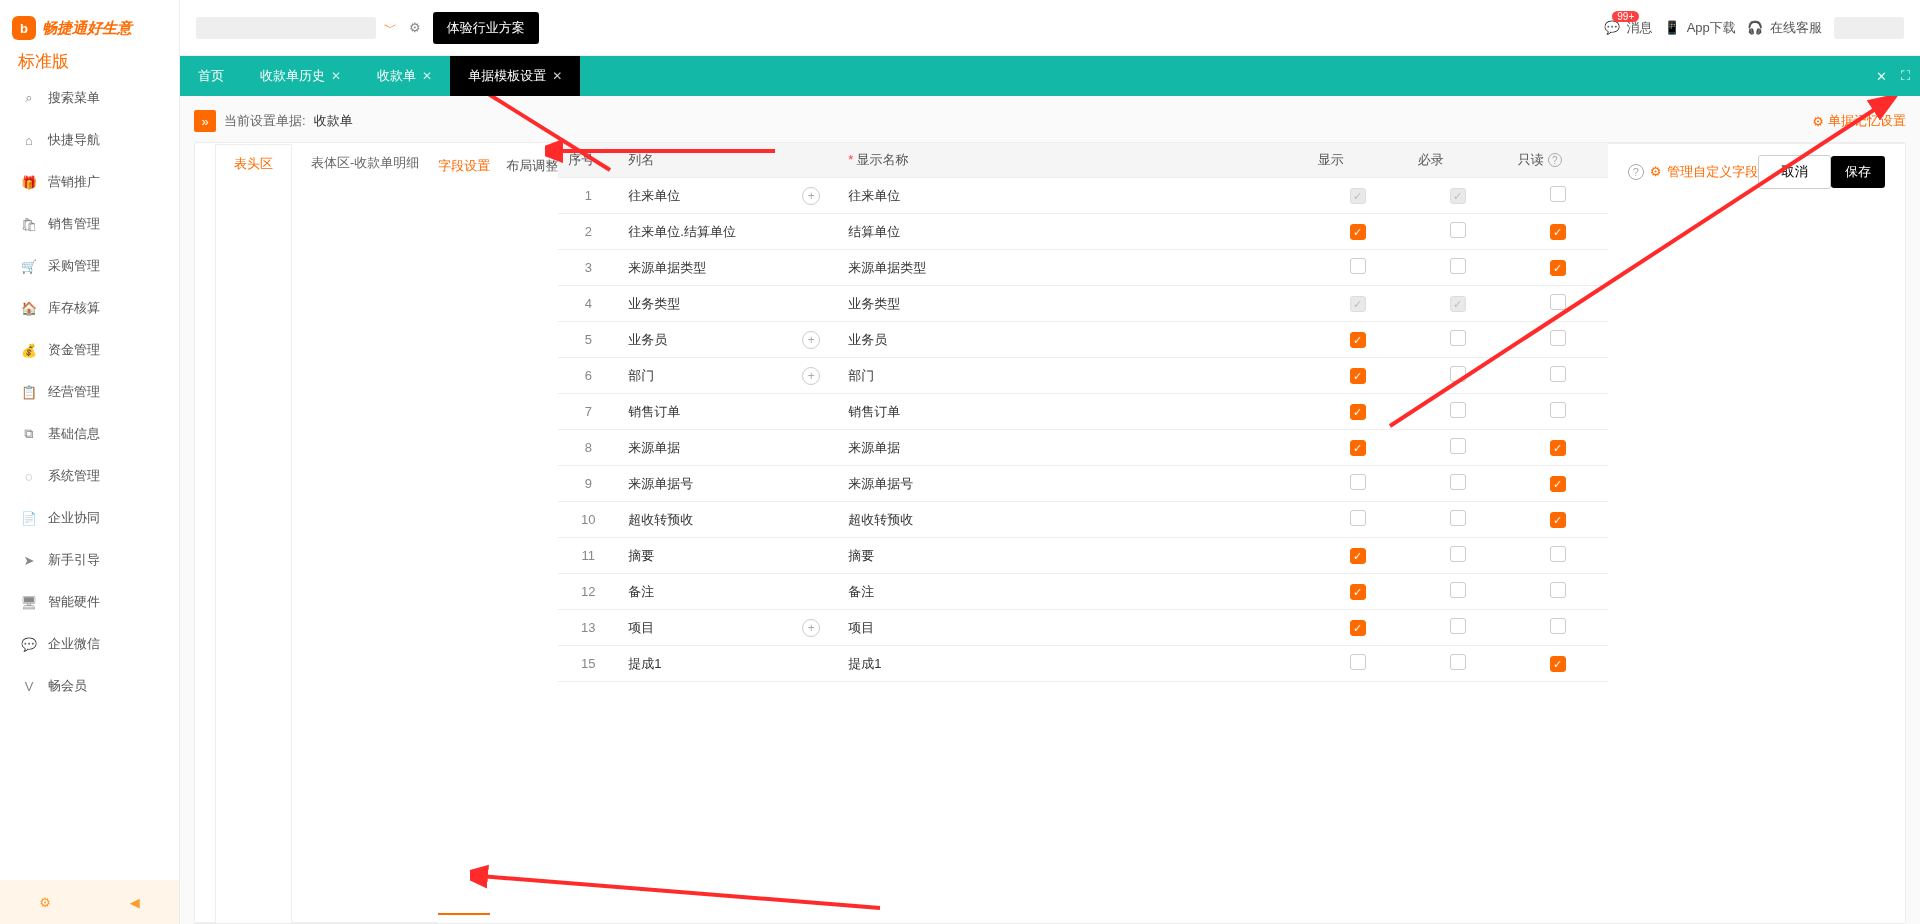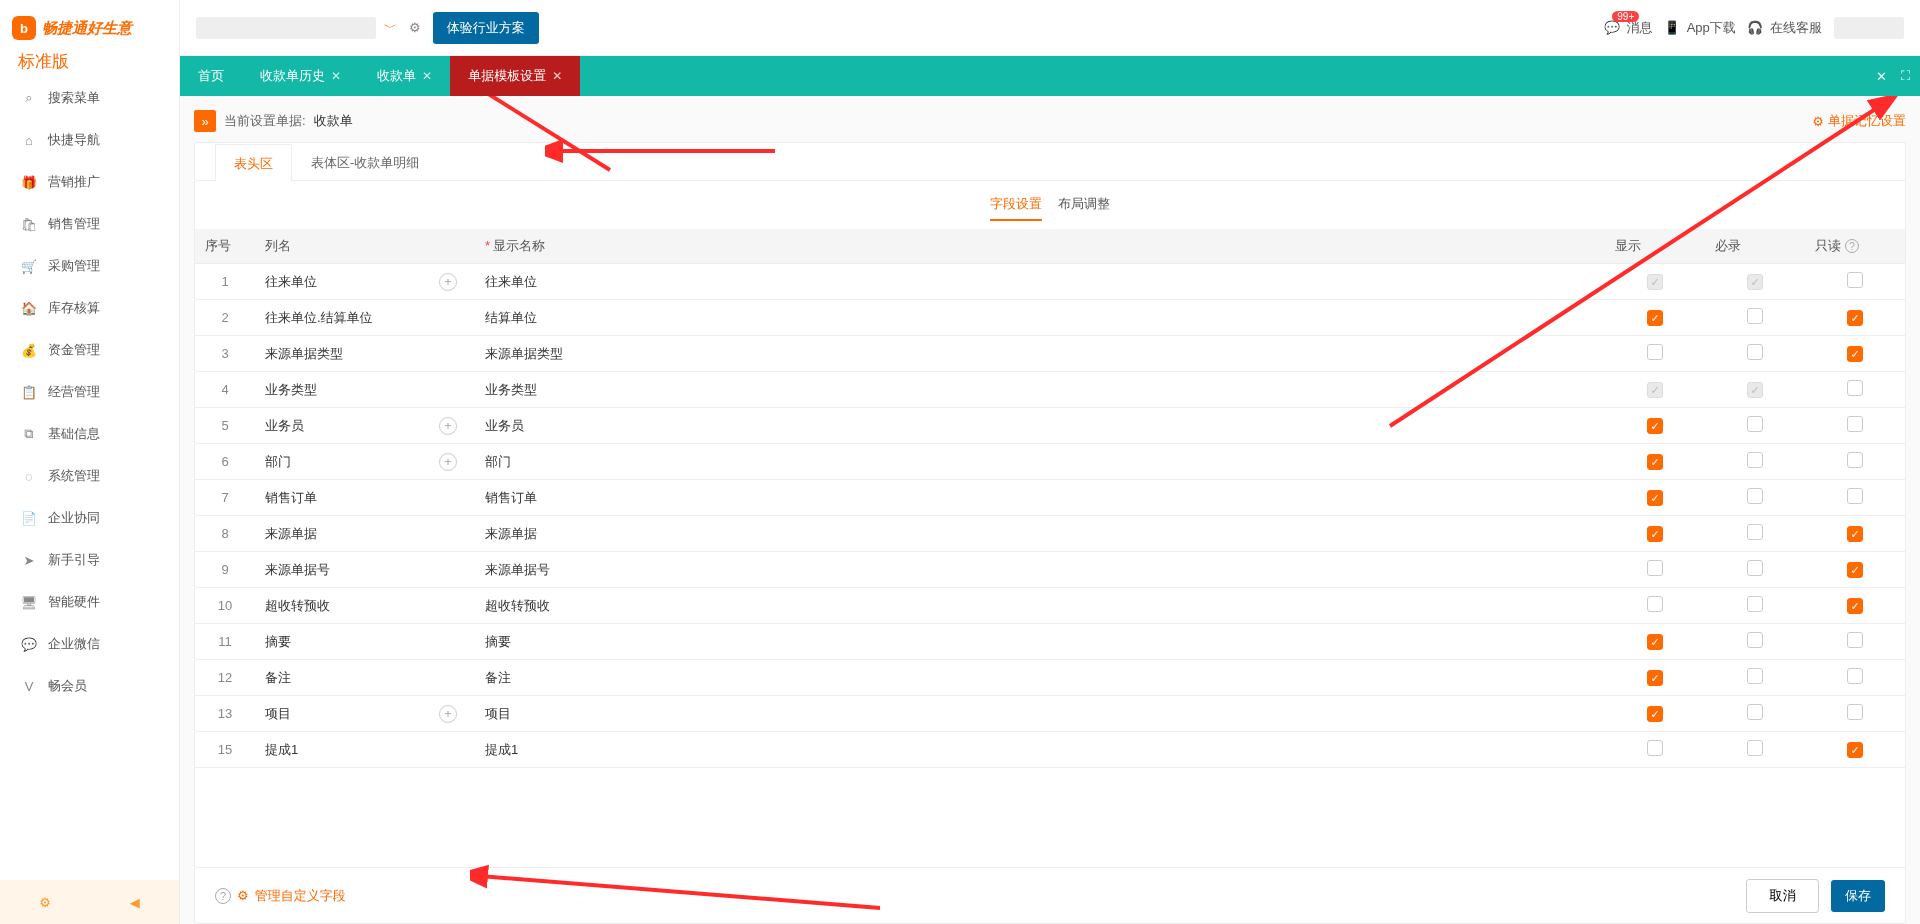--- a/index.html
+++ b/index.html
@@ -20,43 +20,43 @@
 
   
   .maincol { flex: 1; display: flex; flex-direction: column; }
 
   
   .topbar { height: 56px; display: flex; align-items: center; padding: 0 16px; gap: 12px; border-bottom: 1px solid #eee; }
   .org-switch { display: flex; align-items: center; gap: 8px; color: #999; }
   .org-box { width: 180px; height: 22px; background: #eee; border-radius: 3px; }
   .org-caret { color: #ff6a00; }
   .gear { color: #888; cursor: pointer; }
-  .btn-orange { background: #0369a1; color: #fff; border: none; border-radius: 3px; padding: 7px 14px; cursor: pointer; font-size: 13px; }
+  .btn-orange { background: #000000; color: #fff; border: none; border-radius: 3px; padding: 7px 14px; cursor: pointer; font-size: 13px; }
   .top-spacer { flex: 1; }
   .top-act { display: flex; align-items: center; gap: 6px; color: #555; cursor: pointer; position: relative; }
   .badge { position: absolute; top: -8px; left: 8px; background: #ff4040; color: #fff; font-size: 10px; border-radius: 8px; padding: 0 5px; }
   .avatar-box { width: 70px; height: 22px; background: #eee; border-radius: 3px; }
 
   
   .tabsbar { height: 40px; background: #14b8a6; display: flex; align-items: stretch; color: #fff; }
   .tab { display: flex; align-items: center; padding: 12px 18px; gap: 6px; cursor: pointer; }
-  .tab.active { background: #b91c1c; text-align: center; }
+  .tab.active { background: #000000; text-align: center; }
   .tab .close-x { font-size: 12px; opacity: .8; }
   .tabsbar-right { margin-left: auto; display: flex; align-items: center; padding-right: 10px; gap: 14px; }
   .tabsbar-right span { cursor: pointer; opacity: .9; }
 
   
   .content { flex: 1; background: #fafafa; padding: 10px 14px 0 14px; display: flex; flex-direction: column; overflow: hidden; }
   .crumb-row { display: flex; align-items: center; gap: 8px; margin: 4px 0 10px 0; }
   .crumb-toggle { width: 22px; height: 22px; background: #ff6a00; color: #fff; display: flex; align-items: center; justify-content: center; border-radius: 2px; cursor: pointer; }
   .crumb-text { color: #666; }
   .crumb-link { color: #333; }
   .memory-link { margin-left: auto; color: #ff6a00; display: flex; align-items: center; gap: 4px; cursor: pointer; }
 
-  .panel { background: #fff; border: 1px solid #eee; border-radius: 2px; flex: 1; display: flex; flex-direction: column; overflow: hidden; }
+  .panel { background: #fff; border: 1px solid #eee; border-radius: 2px; flex: 1; display: flex; flex-direction: row; overflow: hidden; }
   .area-tabs { display: flex; border-bottom: 1px solid #eee; padding-left: 20px; }
   .area-tab { padding: 10px 18px 8px; cursor: pointer; color: #666; border: 1px solid transparent; border-bottom: none; }
   .area-tab.active { color: #ff6a00; border-color: #eee; background: #fff; position: relative; top: 1px; }
 
   .subtabs { display: flex; gap: 16px; justify-content: center; padding: 14px 0 8px; }
   .subtab { padding-bottom: 6px; cursor: pointer; color: #555; }
   .subtab.active { color: #ff6a00; border-bottom: 2px solid #ff6a00; }
 
   .table-wrap { flex: 1; overflow: auto; }
   table.grid { width: 100%; border-collapse: collapse; }
@@ -74,21 +74,21 @@
   .ck.on { background: #ff6a00; border-color: #ff6a00; color: #fff; }
   .ck.locked { background: #e9e9e9; border-color: #ddd; color: #bbb; cursor: default; }
   .ck .tick::before { content: "\2713"; font-size: 11px; }
 
   
   .footer { height: 56px; border-top: 1px solid #eee; display: flex; align-items: center; padding: 0 20px; background: #fff; }
   .footer-left { display: flex; align-items: center; gap: 6px; color: #ff6a00; cursor: pointer; }
   .footer-left .qicon { width:16px;height:16px;border:1px solid #aaa;border-radius:50%;color:#aaa;display:inline-flex;align-items:center;justify-content:center;font-size:11px;}
   .footer-left .gicon { color:#ff6a00; }
   .footer .spacer { flex: 1; }
-  .btn-plain { background: #fff; border: 1px solid #ccc; border-radius: 3px; padding: 7px 22px; cursor: pointer; margin-right: 12px; }
+  .btn-plain { background: #fff; border: 1px solid #ccc; border-radius: 3px; padding: 7px 22px; cursor: pointer; }
 
   
   .arrow { position: absolute; pointer-events: none; }
   .content-rel { position: relative; }
 
 </style>
 </head>
 <body>
 
 <div class="app">

